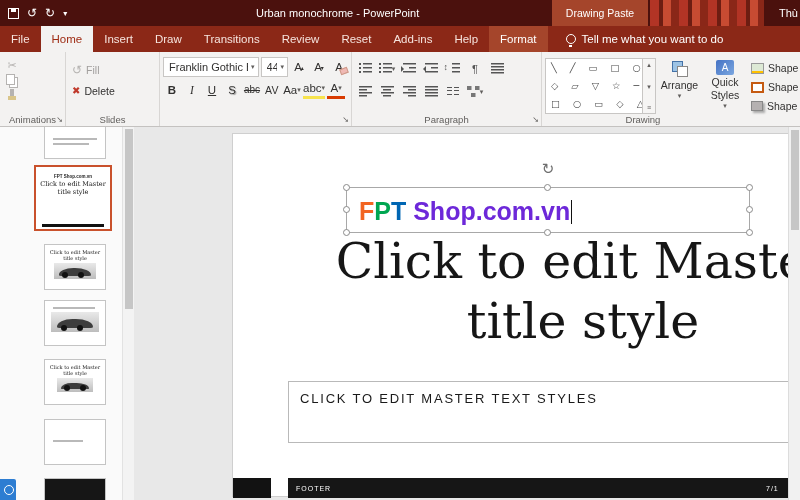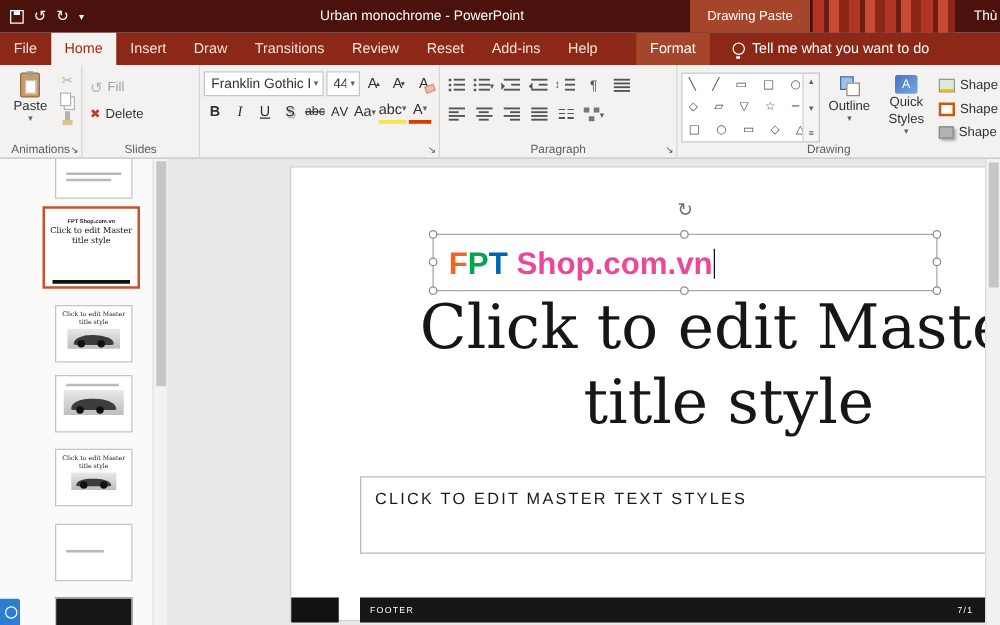--- a/index.html
+++ b/index.html
@@ -16,21 +16,21 @@
   .doc-title{position:absolute;left:256px;top:0;line-height:26px;white-space:nowrap}
   .tools-chip{position:absolute;left:552px;top:0;width:96px;height:26px;background:#a5452b;text-align:center;line-height:26px;font-size:10.5px}
   .titlebar-art{position:absolute;left:650px;top:0;width:114px;height:26px;
     background:repeating-linear-gradient(90deg,#b23425 0 9px,#6d1d12 9px 13px,#c74b32 13px 21px,#8a2718 21px 29px)}
   .user-name{position:absolute;right:2px;top:0;line-height:26px;white-space:nowrap}
 
   
   .tabrow{position:absolute;top:26px;left:0;right:0;height:26px;background:#8b2817;display:flex;color:#f6e4de;font-size:11.5px;z-index:29}
   .tab{padding:0 11px;line-height:26px;white-space:nowrap;cursor:default}
   .tab.active{background:#f3f2f1;color:#9e2b13}
-  .tab.contextual{background:#a5452b;color:#fff;margin-left:20px}
+  .tab.contextual{background:#a5452b;color:#fff;margin-left:0}
   .tellme{display:flex;align-items:center;gap:6px;padding:0 10px;margin-left:8px;color:#fff}
   .bulb{width:10px;height:10px;border:1.3px solid #fff;border-radius:50%;position:relative;display:inline-block}
   .bulb::after{content:"";position:absolute;left:2.2px;bottom:-3.5px;width:3px;height:2px;background:#fff}
 
   
   .ribbon{position:absolute;top:52px;left:0;right:0;height:75px;background:#f3f2f1;border-bottom:1px solid #c4c2c0;display:flex;overflow:hidden;z-index:28}
   .group{position:relative;height:100%;border-right:1px solid #d8d6d4;padding:3px 3px 14px 3px;flex:none}
   .group-label{position:absolute;bottom:1px;left:0;right:0;text-align:center;font-size:9.5px;color:#605e5c}
   .launcher{position:absolute;right:2px;bottom:2px;font-size:8px;color:#605e5c;line-height:8px}
   .grow{display:flex;align-items:flex-start}
@@ -195,25 +195,20 @@
   <span class="tellme">
     <span class="bulb"></span>
     <span>Tell me what you want to do</span>
   </span>
 </div>
 
 <div class="ribbon">
 
   <div class="group" style="width:66px">
     <div class="grow">
-      <div class="bigbtn">
-        <span class="ic-paste"></span>
-        <span>Paste</span>
-        <span class="dd">▾</span>
-      </div>
       <div class="small-col">
         <span class="ic-cut">✂</span>
         <span class="ic-copy"></span>
         <span class="ic-brush"></span>
       </div>
     </div>
     <span class="group-label">Animations</span>
     <span class="launcher">↘</span>
   </div>
 
@@ -339,21 +334,21 @@
           <div class="shape-row">□ ○ ▭ ◇ △ ▽</div>
         </div>
         <div class="gal-ctrl">
           <span>▴</span>
           <span>▾</span>
           <span>≡</span>
         </div>
       </div>
       <div class="bigbtn" style="padding-top:5px">
         <span class="ic-arrange"></span>
-        <span>Outline</span>
+        <span>Arrange</span>
         <span class="dd">▾</span>
       </div>
       <div class="bigbtn" style="padding-top:5px;width:44px">
         <span class="ic-qs"></span>
         <span>Quick Styles</span>
         <span class="dd">▾</span>
       </div>
       <div class="fills-col">
         <div class="frow">
           <span class="ic-fill"></span>
@@ -365,21 +360,21 @@
           <span>Shape Outline</span>
 
         </div>
         <div class="frow">
           <span class="ic-fx"></span>
           <span>Shape Effects</span>
 
         </div>
       </div>
     </div>
-    <span class="group-label" style="left:76px;right:auto;width:90px">Drawing</span>
+    <span class="group-label" style="left:56px;right:auto;width:90px">Drawing</span>
 
   </div>
 </div>
 
 <div class="workspace">
 
   <div class="thumbs">
     <div class="thumb" style="left:44px;top:-16px;width:62px;height:48px">
       <div class="ph-line" style="margin-top:26px"></div>
       <div class="ph-line" style="width:60%"></div>
@@ -417,21 +412,21 @@
       <div class="logo-box">
         <span class="rotate">↻</span>
         <span class="handle h-tl"></span>
         <span class="handle h-tc"></span>
         <span class="handle h-tr"></span>
         <span class="handle h-ml"></span>
         <span class="handle h-mr"></span>
         <span class="handle h-bl"></span>
         <span class="handle h-bc"></span>
         <span class="handle h-br"></span>
-        <div class="logo-text"><span class="fpt-f">F</span><span class="fpt-p">P</span><span class="fpt-t">T</span><span style="color:#ec4899"> Shop.com.vn</span><span class="caret"></span></div>
+        <div class="logo-text"><span class="fpt-f">F</span><span class="fpt-p">P</span><span class="fpt-t">T</span><span style="color:#6d28d9"> Shop.com.vn</span><span class="caret"></span></div>
       </div>
 
       <div class="slide-title">Click to edit Master title style</div>
 
       <div class="body-box">CLICK TO EDIT MASTER TEXT STYLES</div>
 
       <div class="footer-block"></div>
       <div class="footer-bar">
         <span class="ft">FOOTER</span>
         <span class="pg">7/1</span>

